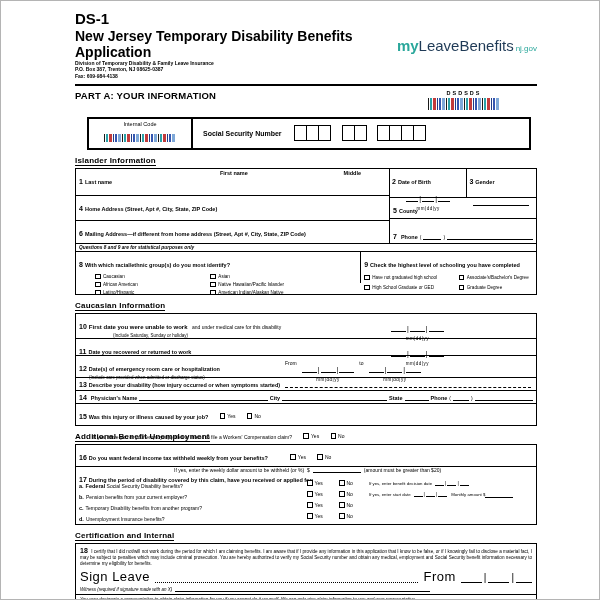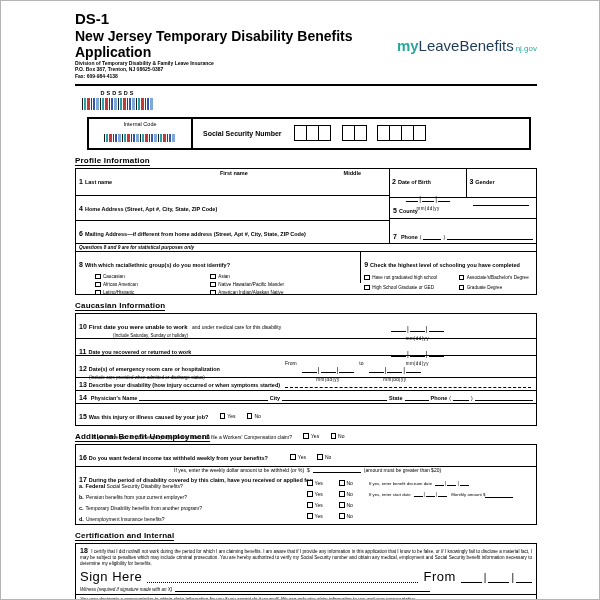--- a/index.html
+++ b/index.html
@@ -143,20 +143,21 @@
       <div class="h-sub">P.O. Box 387, Trenton, NJ 08625-0387</div>
       <div class="h-sub">Fax: 609-984-4138</div>
     </div>
     <div class="logo">
       <span class="logo-my">my</span><span class="logo-brand">LeaveBenefits</span><span class="logo-domain">nj.gov</span>
     </div>
   </div>
   <div class="rule"></div>
 
   <div class="parta-row">
+    <div class="parta-heading">PART A: YOUR INFORMATION</div>
     <div class="parta-barcode">
       <div class="bc-text">DSDSDS</div>
       <div class="bc" style="width:80px"><i style="width: 1px; background: rgb(26, 26, 26);"></i><i style="width: 2px; background: rgb(42, 161, 168);"></i><i style="width: 3px; background: rgb(194, 59, 59);"></i><i style="width: 1px; background: rgb(31, 59, 135);"></i><i style="width: 2px; background: rgb(53, 86, 176);"></i><i style="width: 3px; background: rgb(126, 168, 216);"></i><i style="width: 1px; background: rgb(26, 26, 26);"></i><i style="width: 2px; background: rgb(42, 161, 168);"></i><i style="width: 3px; background: rgb(194, 59, 59);"></i><i style="width: 1px; background: rgb(31, 59, 135);"></i><i style="width: 2px; background: rgb(53, 86, 176);"></i><i style="width: 3px; background: rgb(126, 168, 216);"></i><i style="width: 1px; background: rgb(26, 26, 26);"></i><i style="width: 2px; background: rgb(42, 161, 168);"></i><i style="width: 3px; background: rgb(194, 59, 59);"></i><i style="width: 1px; background: rgb(31, 59, 135);"></i><i style="width: 2px; background: rgb(53, 86, 176);"></i><i style="width: 3px; background: rgb(126, 168, 216);"></i><i style="width: 1px; background: rgb(26, 26, 26);"></i><i style="width: 2px; background: rgb(42, 161, 168);"></i><i style="width: 3px; background: rgb(194, 59, 59);"></i><i style="width: 1px; background: rgb(31, 59, 135);"></i><i style="width: 2px; background: rgb(53, 86, 176);"></i><i style="width: 3px; background: rgb(126, 168, 216);"></i></div>
     </div>
   </div>
 
   <div class="idbox">
     <div class="idbox-left">
       <div class="ic-label">Internal Code</div>
       <div class="bc ic-barcode" style="width:74px"><i style="width: 1px; background: rgb(26, 26, 26);"></i><i style="width: 2px; background: rgb(42, 161, 168);"></i><i style="width: 3px; background: rgb(194, 59, 59);"></i><i style="width: 1px; background: rgb(31, 59, 135);"></i><i style="width: 2px; background: rgb(53, 86, 176);"></i><i style="width: 3px; background: rgb(126, 168, 216);"></i><i style="width: 1px; background: rgb(26, 26, 26);"></i><i style="width: 2px; background: rgb(42, 161, 168);"></i><i style="width: 3px; background: rgb(194, 59, 59);"></i><i style="width: 1px; background: rgb(31, 59, 135);"></i><i style="width: 2px; background: rgb(53, 86, 176);"></i><i style="width: 3px; background: rgb(126, 168, 216);"></i><i style="width: 1px; background: rgb(26, 26, 26);"></i><i style="width: 2px; background: rgb(42, 161, 168);"></i><i style="width: 3px; background: rgb(194, 59, 59);"></i><i style="width: 1px; background: rgb(31, 59, 135);"></i><i style="width: 2px; background: rgb(53, 86, 176);"></i><i style="width: 3px; background: rgb(126, 168, 216);"></i><i style="width: 1px; background: rgb(26, 26, 26);"></i><i style="width: 2px; background: rgb(42, 161, 168);"></i><i style="width: 3px; background: rgb(194, 59, 59);"></i><i style="width: 1px; background: rgb(31, 59, 135);"></i><i style="width: 2px; background: rgb(53, 86, 176);"></i><i style="width: 3px; background: rgb(126, 168, 216);"></i></div>
@@ -174,21 +175,21 @@
         </span>
       <span class="ssn-group">
           <span class="ssn-cell"></span>
           <span class="ssn-cell"></span>
           <span class="ssn-cell"></span>
           <span class="ssn-cell"></span>
         </span>
     </div>
   </div>
 
-  <div class="sec-title">Profile Information</div>
+  <div class="sec-title">Islander Information</div>
   <div class="tbl">
     <div class="prow-top">
       <div class="pleft">
         <div class="cell q1">
           <span class="qnum">1</span><span class="qlab">Last name</span>
           <span class="qlab mid">First name</span>
           <span class="qlab rt">Middle</span>
         </div>
         <div class="cell q4">
           <span class="qnum">4</span><span class="qlab">Home Address (Street, Apt #, City, State, ZIP Code)</span>
@@ -495,21 +496,21 @@
     </div>
   </div>
 
   <div class="sec-title">Certification and Internal</div>
   <div class="certbox">
     <div class="certtext">
       <span class="qnum">18</span>
       <span>I certify that I did not/will not work during the period for which I am claiming benefits. I am aware that if I provide any information in this application that I know to be false, or if I knowingly fail to disclose a material fact, I may be subject to penalties which may include criminal prosecution. You are hereby authorized to verify my Social Security number and obtain any medical, employment and Social Security benefit information necessary to determine my eligibility for benefits.</span>
     </div>
     <div class="signrow">
-      <span class="sign-big">Sign Here</span>
+      <span class="sign-big">Sign Leave</span>
       <span class="dotline"></span>
       <span class="sign-big">From</span>
       <span class="bigdf">
           <span class="bigseg"></span>
           <span class="bigsep">|</span>
           <span class="bigseg"></span>
           <span class="bigsep">|</span>
           <span class="bigseg" style="width:16px"></span>
         </span>
     </div>

